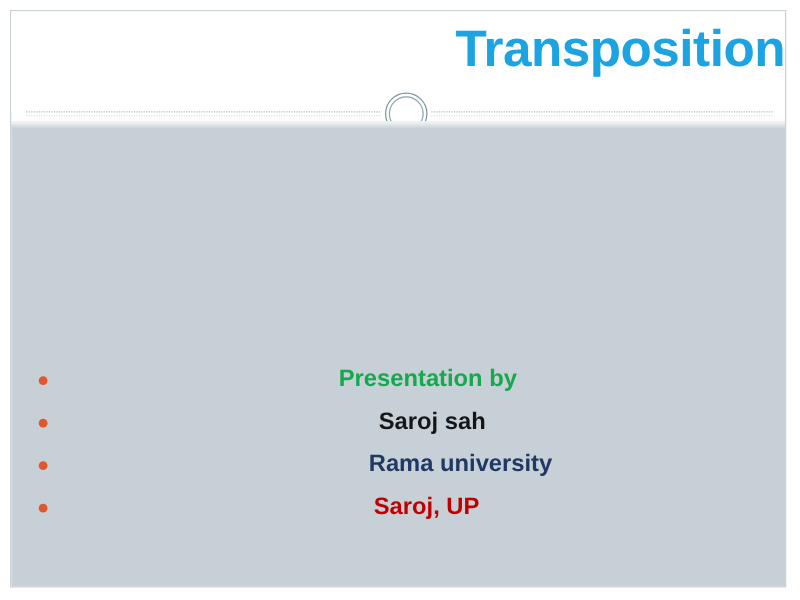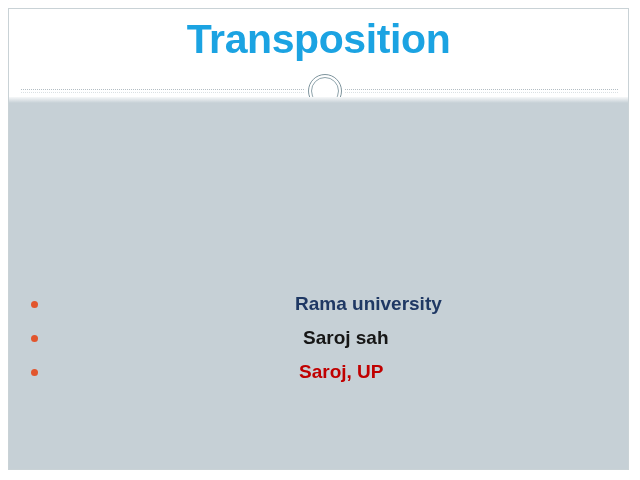--- a/index.html
+++ b/index.html
@@ -45,21 +45,21 @@
     width: 100%;
     height: 81px;
     background: #ffffff;
   }
 
   .slide-title {
     position: absolute;
     left: 0;
     top: 9px;
     width: 100%;
-    text-align: center;
+    text-align: right;
     font-size: 41px;
     font-weight: bold;
     line-height: 1.05;
     letter-spacing: -0.4px;
     color: #1ba3e2;
     white-space: nowrap;
   }
 
   
   .divider-rule {
@@ -185,29 +185,33 @@
     <div class="divider-ring-wrap">
       <div class="ring-outer"></div>
       <div class="ring-inner"></div>
     </div>
 
     <div class="body-area">
       <div class="body-sheen"></div>
 
       <div class="bullet-list">
 
+        <div class="bullet-row row-0">
+          <span class="bullet-dot"></span>
+          <span class="bullet-text">Presentation by</span>
+        </div>
+
+        <div class="bullet-row row-1">
+          <span class="bullet-dot"></span>
+          <span class="bullet-text">Saroj sah</span>
+        </div>
 
         <div class="bullet-row row-2">
           <span class="bullet-dot"></span>
           <span class="bullet-text">Rama university</span>
-        </div>
-
-        <div class="bullet-row row-1">
-          <span class="bullet-dot"></span>
-          <span class="bullet-text">Saroj sah</span>
         </div>
 
         <div class="bullet-row row-3">
           <span class="bullet-dot"></span>
           <span class="bullet-text">Saroj, UP</span>
         </div>
 
       </div>
 
     </div>

